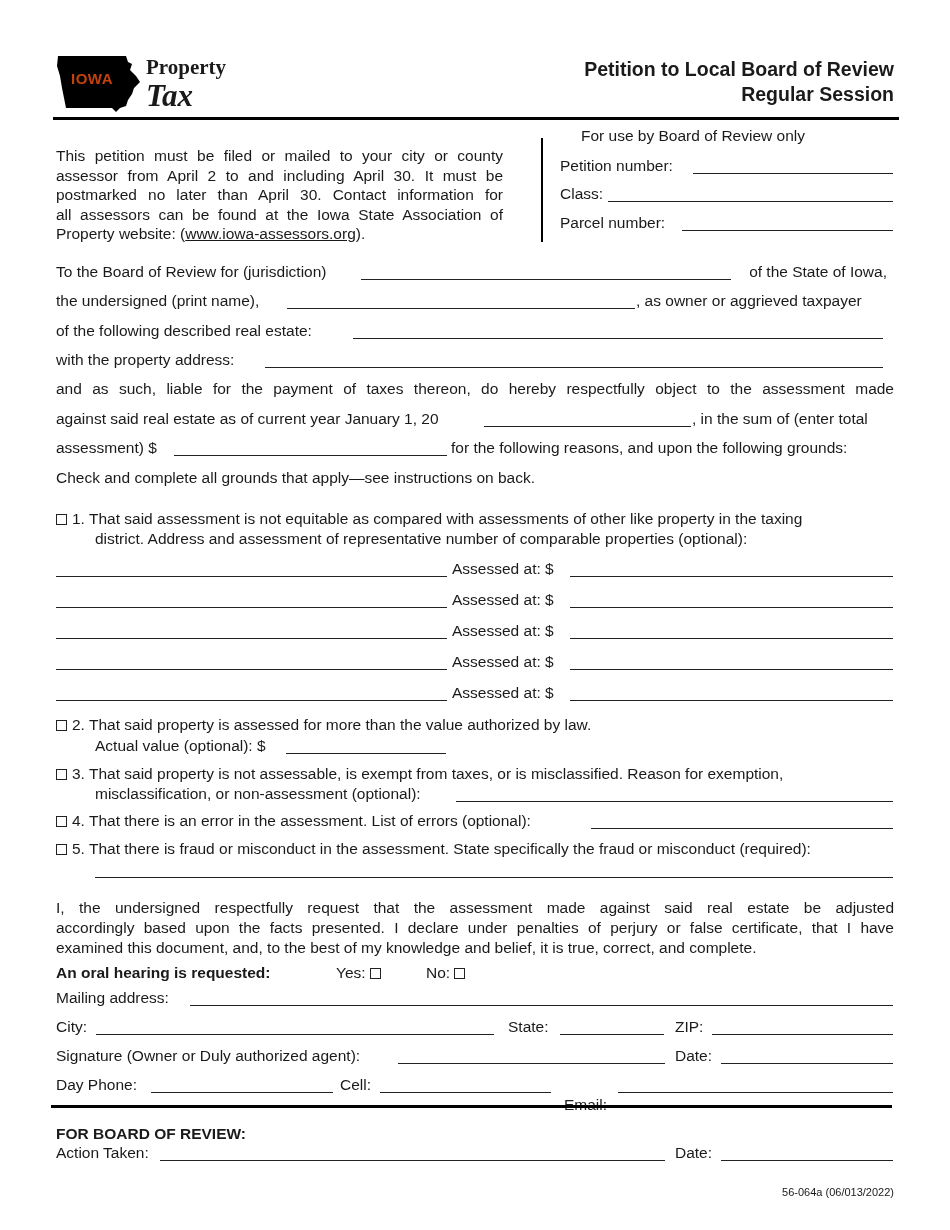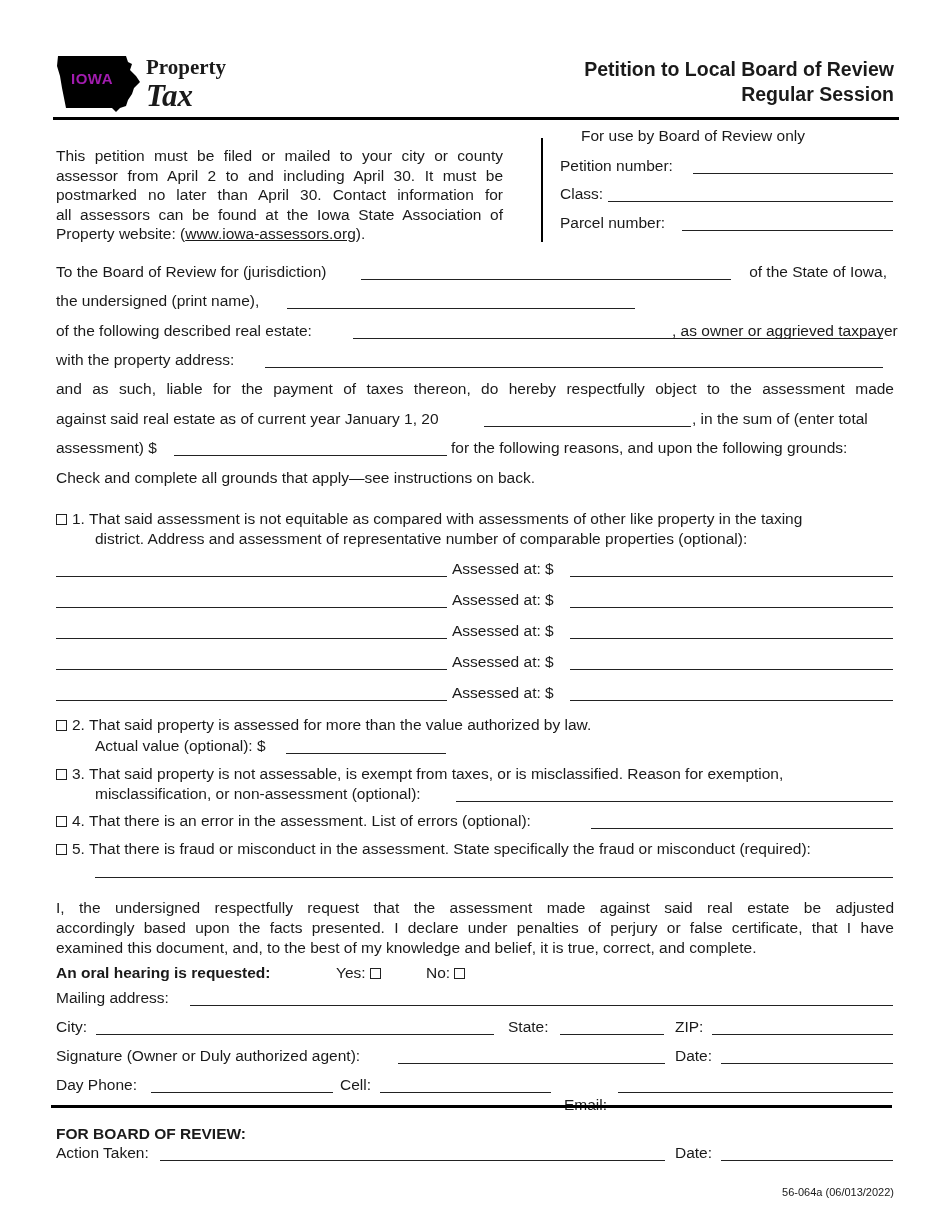--- a/index.html
+++ b/index.html
@@ -4,21 +4,21 @@
 <style>
   html, body { margin:0; padding:0; background:#ffffff; }
   body { width:950px; height:1230px; position:relative; overflow:hidden; font-family:"Liberation Sans", sans-serif; color:#1a1a1a; }
   .abs { position:absolute; }
   .txt { font-size:15.5px; line-height:19px; white-space:nowrap; }
   .field { position:absolute; height:18px; border:none; border-bottom:1px solid #222; background:transparent; padding:0; margin:0; outline:none; font-family:"Liberation Sans", sans-serif; font-size:14px; }
   .cb { display:inline-block; width:11px; height:11px; border:1px solid #222; vertical-align:-1px; margin-right:5px; background:#fff; box-sizing:border-box; }
   .just { text-align:justify; text-align-last:justify; white-space:normal; }
   
   #logo-map { left:56px; top:54px; width:84px; height:58px; }
-  #logo-iowa { left:56px; top:70px; width:72px; text-align:center; color:#a21caf; font-weight:bold; font-size:15px; letter-spacing:0.5px; }
+  #logo-iowa { left:56px; top:70px; width:72px; text-align:center; color:#c2410c; font-weight:bold; font-size:15px; letter-spacing:0.5px; }
   #logo-prop { left:146px; top:51px; font-family:"Liberation Serif", serif; font-weight:bold; font-size:21px; line-height:32px; }
   #logo-tax { left:146px; top:81px; font-family:"Liberation Serif", serif; font-weight:bold; font-size:31px; line-height:30px;font-style:italic; }
   .title { right:56px; font-weight:bold; font-size:19.5px; line-height:24px; text-align:right; }
   .rule { position:absolute; background:#000; }
 </style>
 </head>
 <body>
 
 <div>
   <svg id="logo-map" class="abs" viewBox="0 0 84 58">
@@ -50,21 +50,21 @@
 <input class="field" style="left: 608px; top: 183px; width: 285px;">
 <div class="abs txt" style="left:560px; top:213px;">Parcel number:</div>
 <input class="field" style="left: 682px; top: 212px; width: 211px;">
 
 <div class="abs txt" style="left:56px; top:262px;">To the Board of Review for (jurisdiction)</div>
 <input class="field" style="left: 361px; top: 261px; width: 370px;">
 <div class="abs txt" style="right:63px; top:262px;">of the State of Iowa,</div>
 
 <div class="abs txt" style="left:56px; top:291px;">the undersigned (print name),</div>
 <input class="field" style="left: 287px; top: 290px; width: 348px;">
-<div class="abs txt" style="left:672px; top:291px;margin-top:30px;">, as owner or aggrieved taxpayer</div>
+<div class="abs txt" style="left:636px; top:291px;">, as owner or aggrieved taxpayer</div>
 
 <div class="abs txt" style="left:56px; top:321px;">of the following described real estate:</div>
 <input class="field" style="left: 353px; top: 320px; width: 530px;">
 
 <div class="abs txt" style="left:56px; top:350px;">with the property address:</div>
 <input class="field" style="left: 265px; top: 349px; width: 618px;">
 
 <div class="abs txt just" style="left:56px; top:379px; width:838px;">and as such, liable for the payment of taxes thereon, do hereby respectfully object to the assessment made</div>
 
 <div class="abs txt" style="left:56px; top:409px;">against said real estate as of current year January 1, 20</div>

